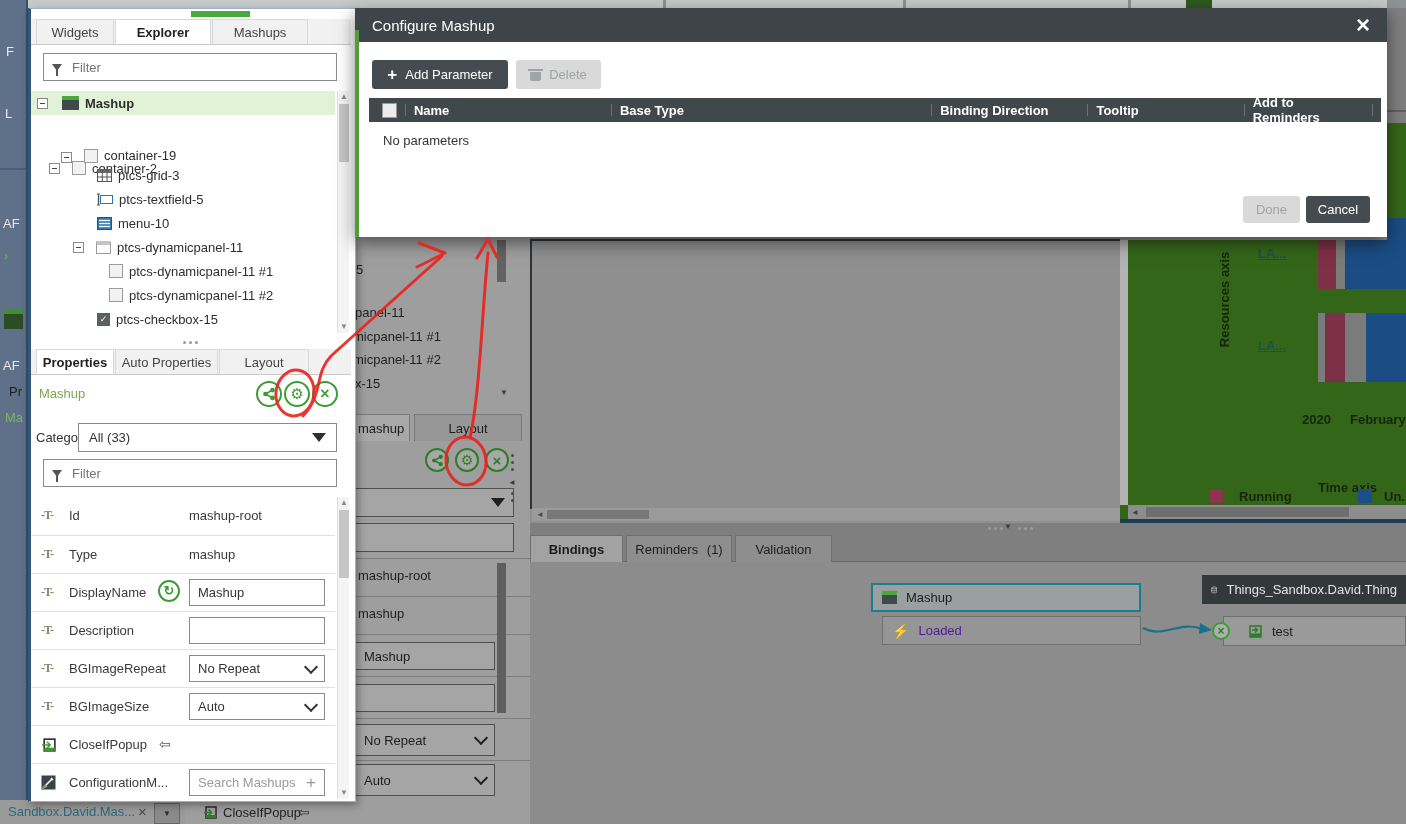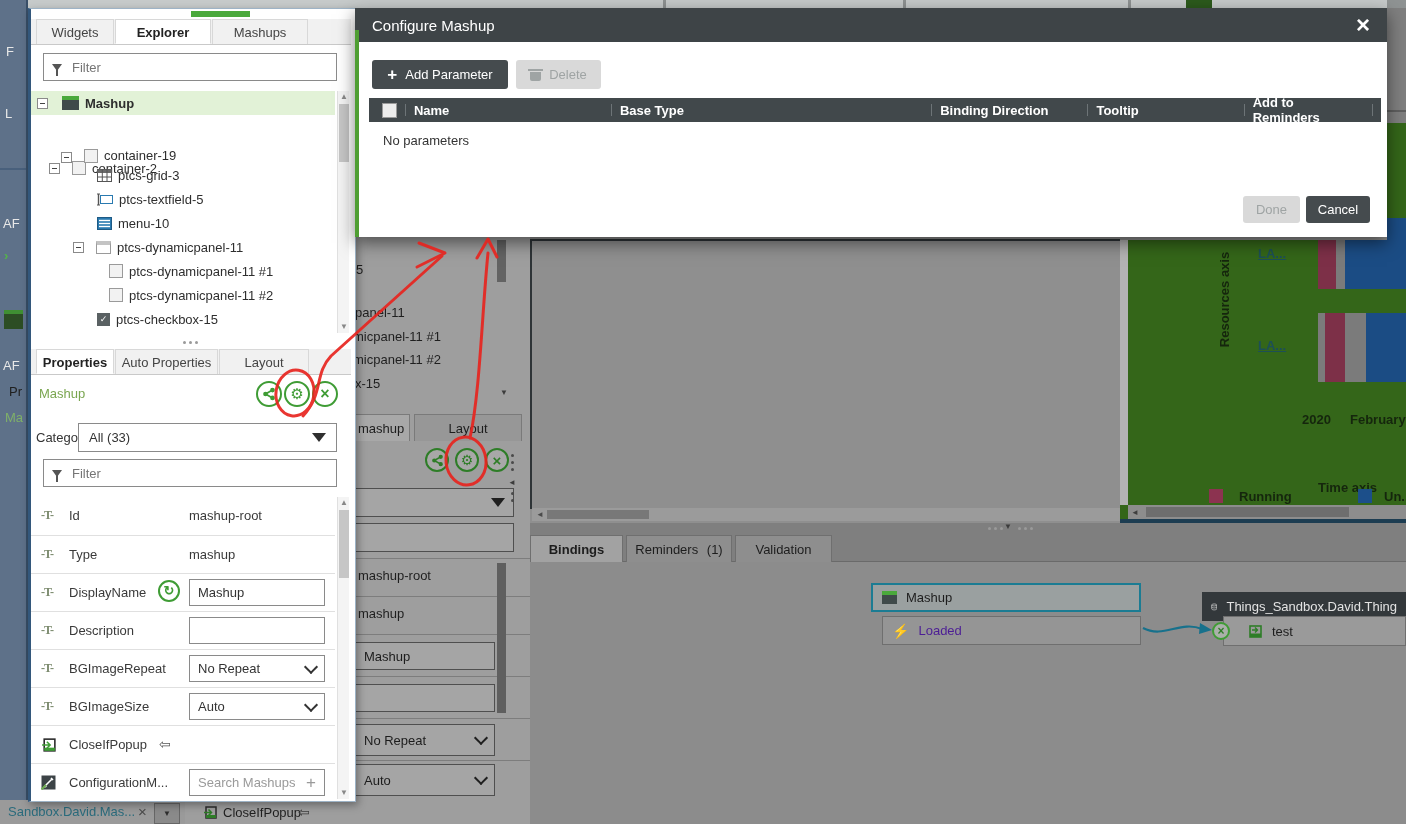--- a/index.html
+++ b/index.html
@@ -245,21 +245,21 @@
     <div class="bind-box" style="left:341px;top:60px;width:270px;height:29px;border:2px solid #1b7c93;background:#9aa0a0;">
       <span class="ico mashup-ico" style="width:15px;height:13px;"></span>
       <span style="color:#1d1d1d;">Mashup</span>
     </div>
 
     <div class="bind-box" style="left:352px;top:93px;width:259px;height:29px;border:1px solid #6f6f6f;background:#959595;">
       <span style="color:#1d1d1d;font-size:14px;">⚡</span>
       <span style="color:#4c1d95;">Loaded</span>
     </div>
 
-    <div class="bind-box" style="left:672px;top:69px;width:204px;height:29px;background:#33383b;">
+    <div class="bind-box" style="left:672px;top:52px;width:204px;height:29px;background:#33383b;">
       <svg width="15" height="16" viewBox="0 0 14 15">
           <g fill="none" stroke="#dcdcdc" stroke-width="1.4">
             <ellipse cx="7" cy="3" rx="5.5" ry="2.2"></ellipse>
             <path d="M1.5,3 V11.5 C1.5,12.8 3.9,13.8 7,13.8 C10.1,13.8 12.5,12.8 12.5,11.5 V3"></path>
             <path d="M1.5,7.2 C1.5,8.5 3.9,9.5 7,9.5 C10.1,9.5 12.5,8.5 12.5,7.2"></path>
           </g>
         </svg>
       <span style="color:#e3e3e3;white-space:nowrap;">Things_Sandbox.David.Thing</span>
     </div>
 

